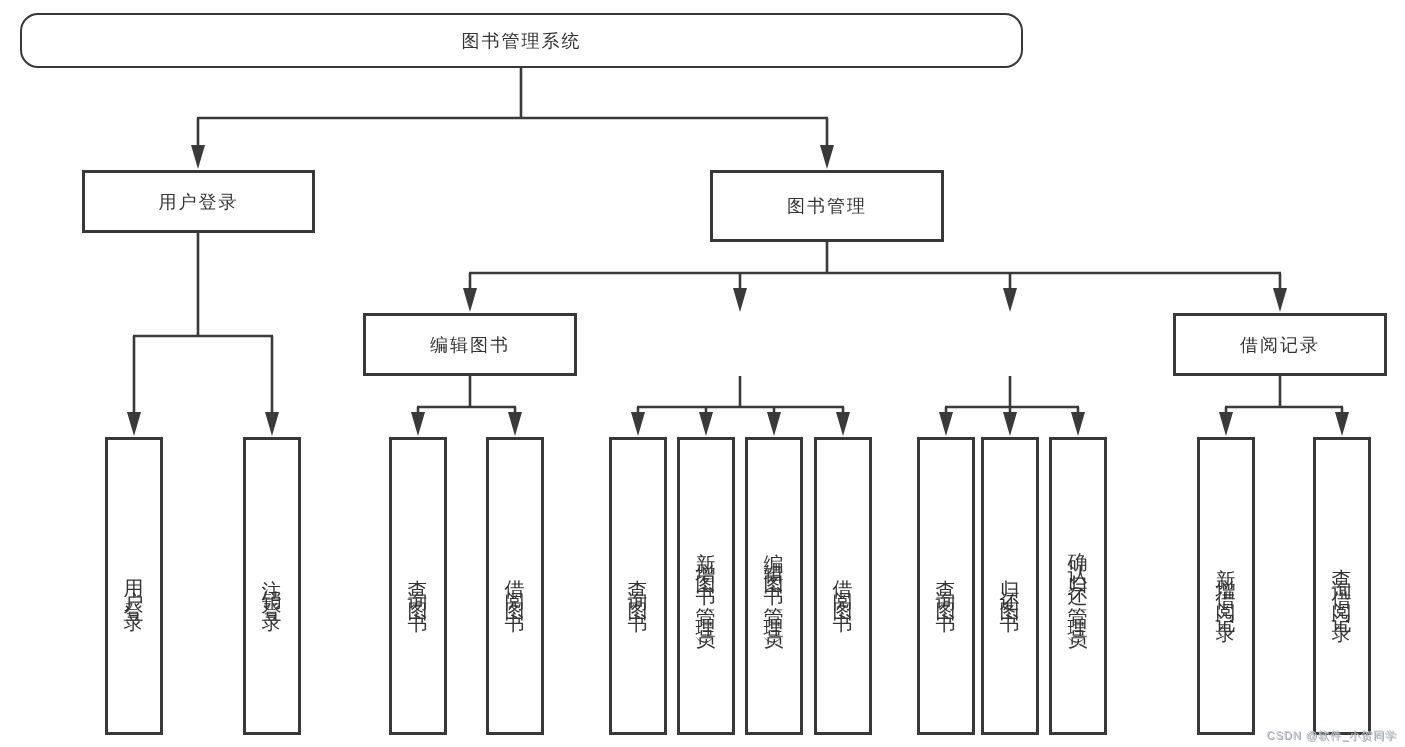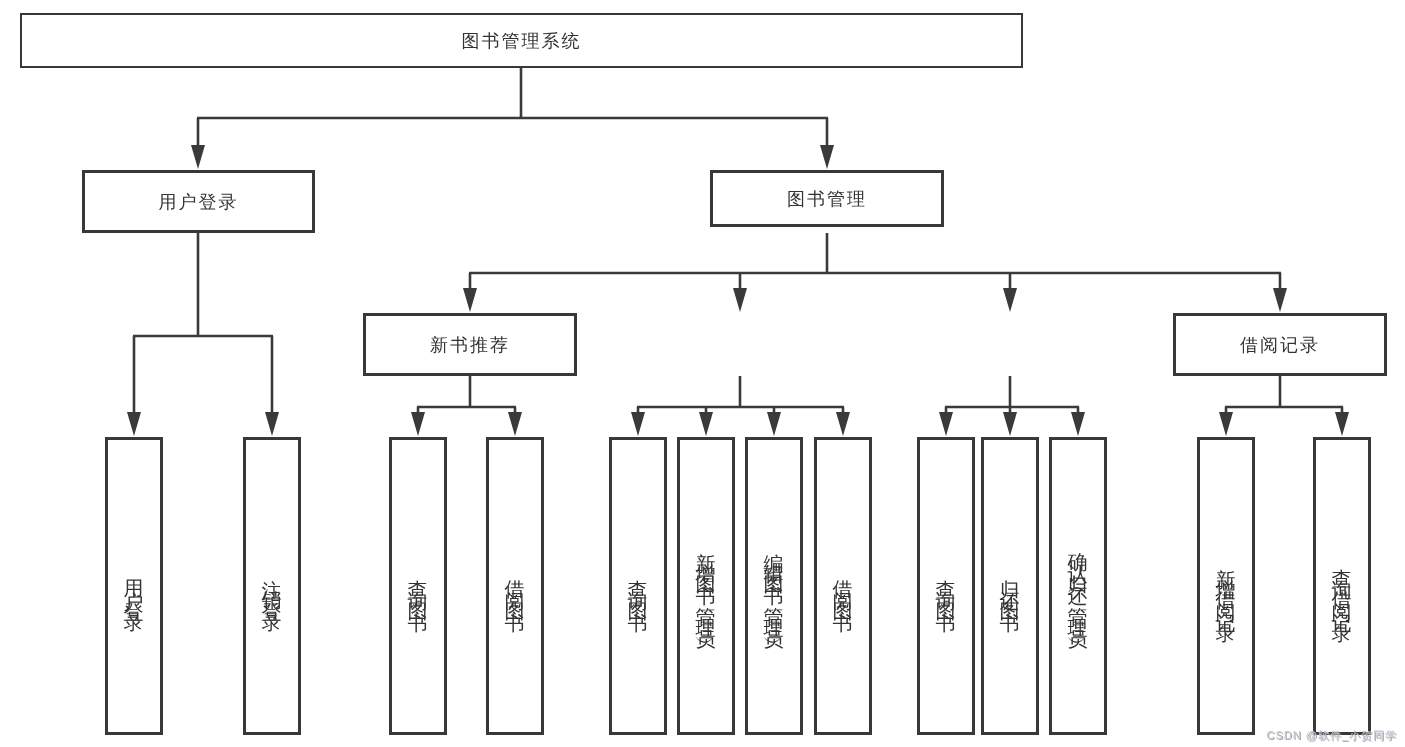--- a/index.html
+++ b/index.html
@@ -142,26 +142,26 @@
     <g>
       <line x1="1280" y1="376" x2="1280" y2="407"></line>
       <line x1="1225" y1="407" x2="1343" y2="407"></line>
       <line x1="1226" y1="407" x2="1226" y2="418"></line>
       <line x1="1342" y1="407" x2="1342" y2="418"></line>
       <polygon points="1219,412 1233,412 1226,436"></polygon>
       <polygon points="1335,412 1349,412 1342,436"></polygon>
     </g>
   </svg>
 
-  <div class="hbox root" style="left:20px; top:13px; width:1003px; height:55px;">图书管理系统</div>
+  <div class="hbox root" style="left:20px; top:13px; width:1003px; height:55px;border-radius:18px;">图书管理系统</div>
 
   <div class="hbox" style="left:82px; top:170px; width:233px; height:63px;">用户登录</div>
-  <div class="hbox" style="left:710px; top:170px; width:234px; height:57px;">图书管理</div>
-
-  <div class="hbox" style="left:363px; top:313px; width:214px; height:63px;">新书推荐</div>
+  <div class="hbox" style="left:710px; top:170px; width:234px; height:72px;">图书管理</div>
+
+  <div class="hbox" style="left:363px; top:313px; width:214px; height:63px;">编辑图书</div>
   <div class="hbox" style="left:1173px; top:313px; width:214px; height:63px;">借阅记录</div>
 
   <div class="vbox" style="left:105px;">
     <span>用户登录</span>
   </div>
   <div class="vbox" style="left:243px;">
     <span>注销登录</span>
   </div>
 
   <div class="vbox" style="left:389px;">

